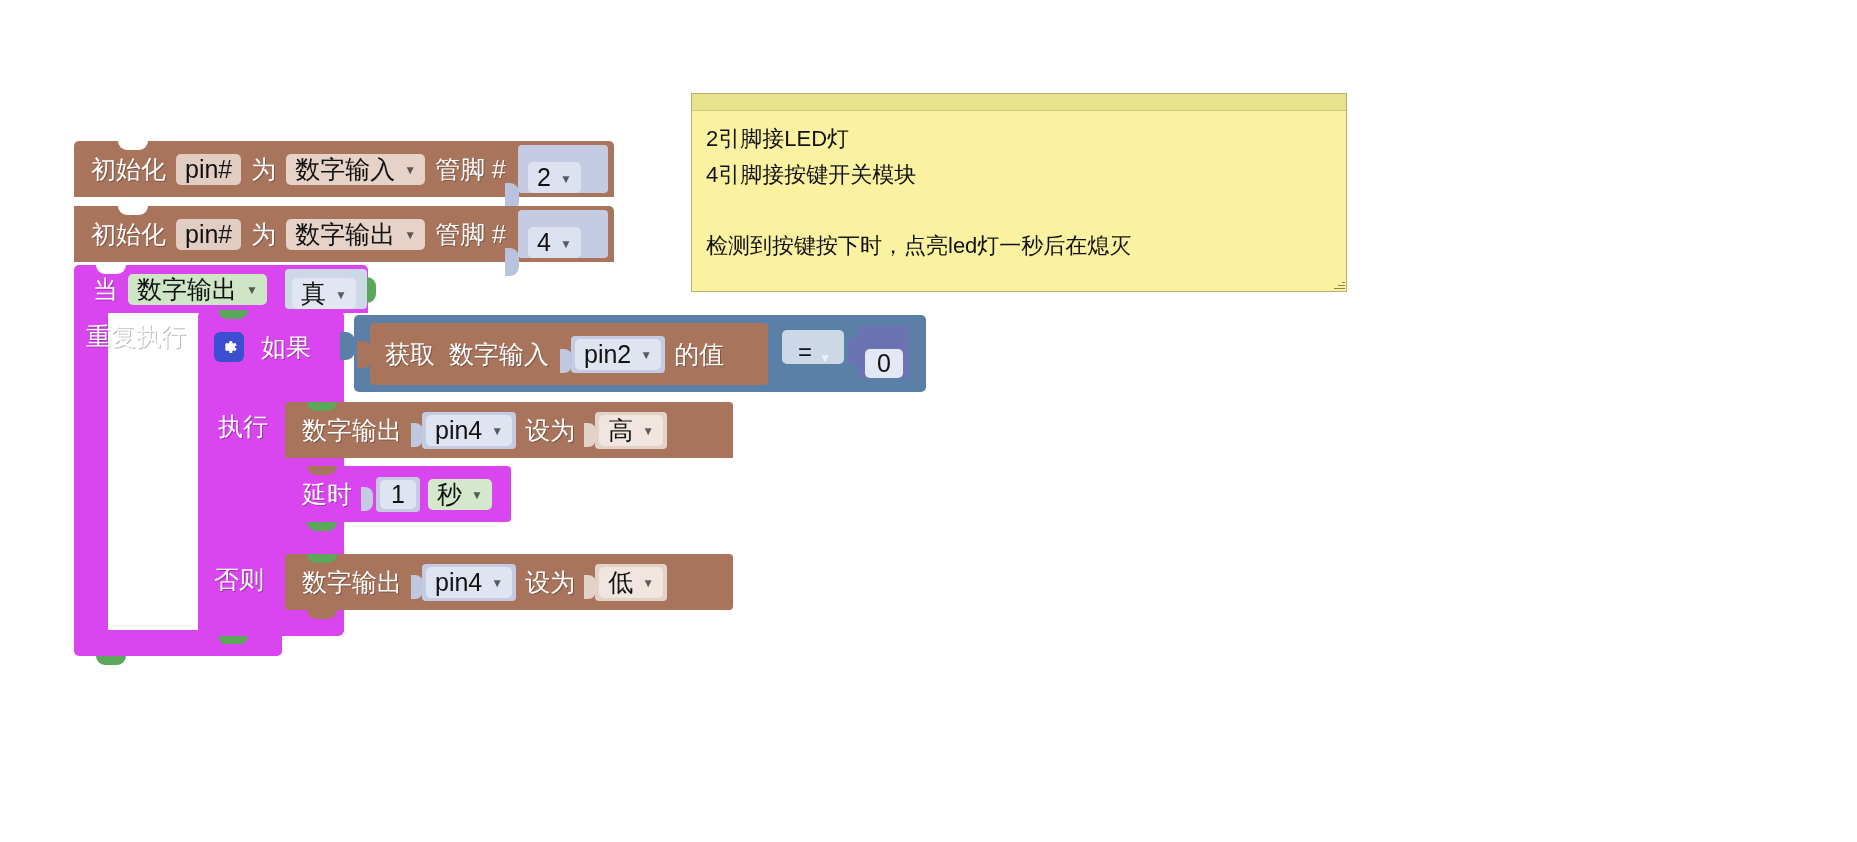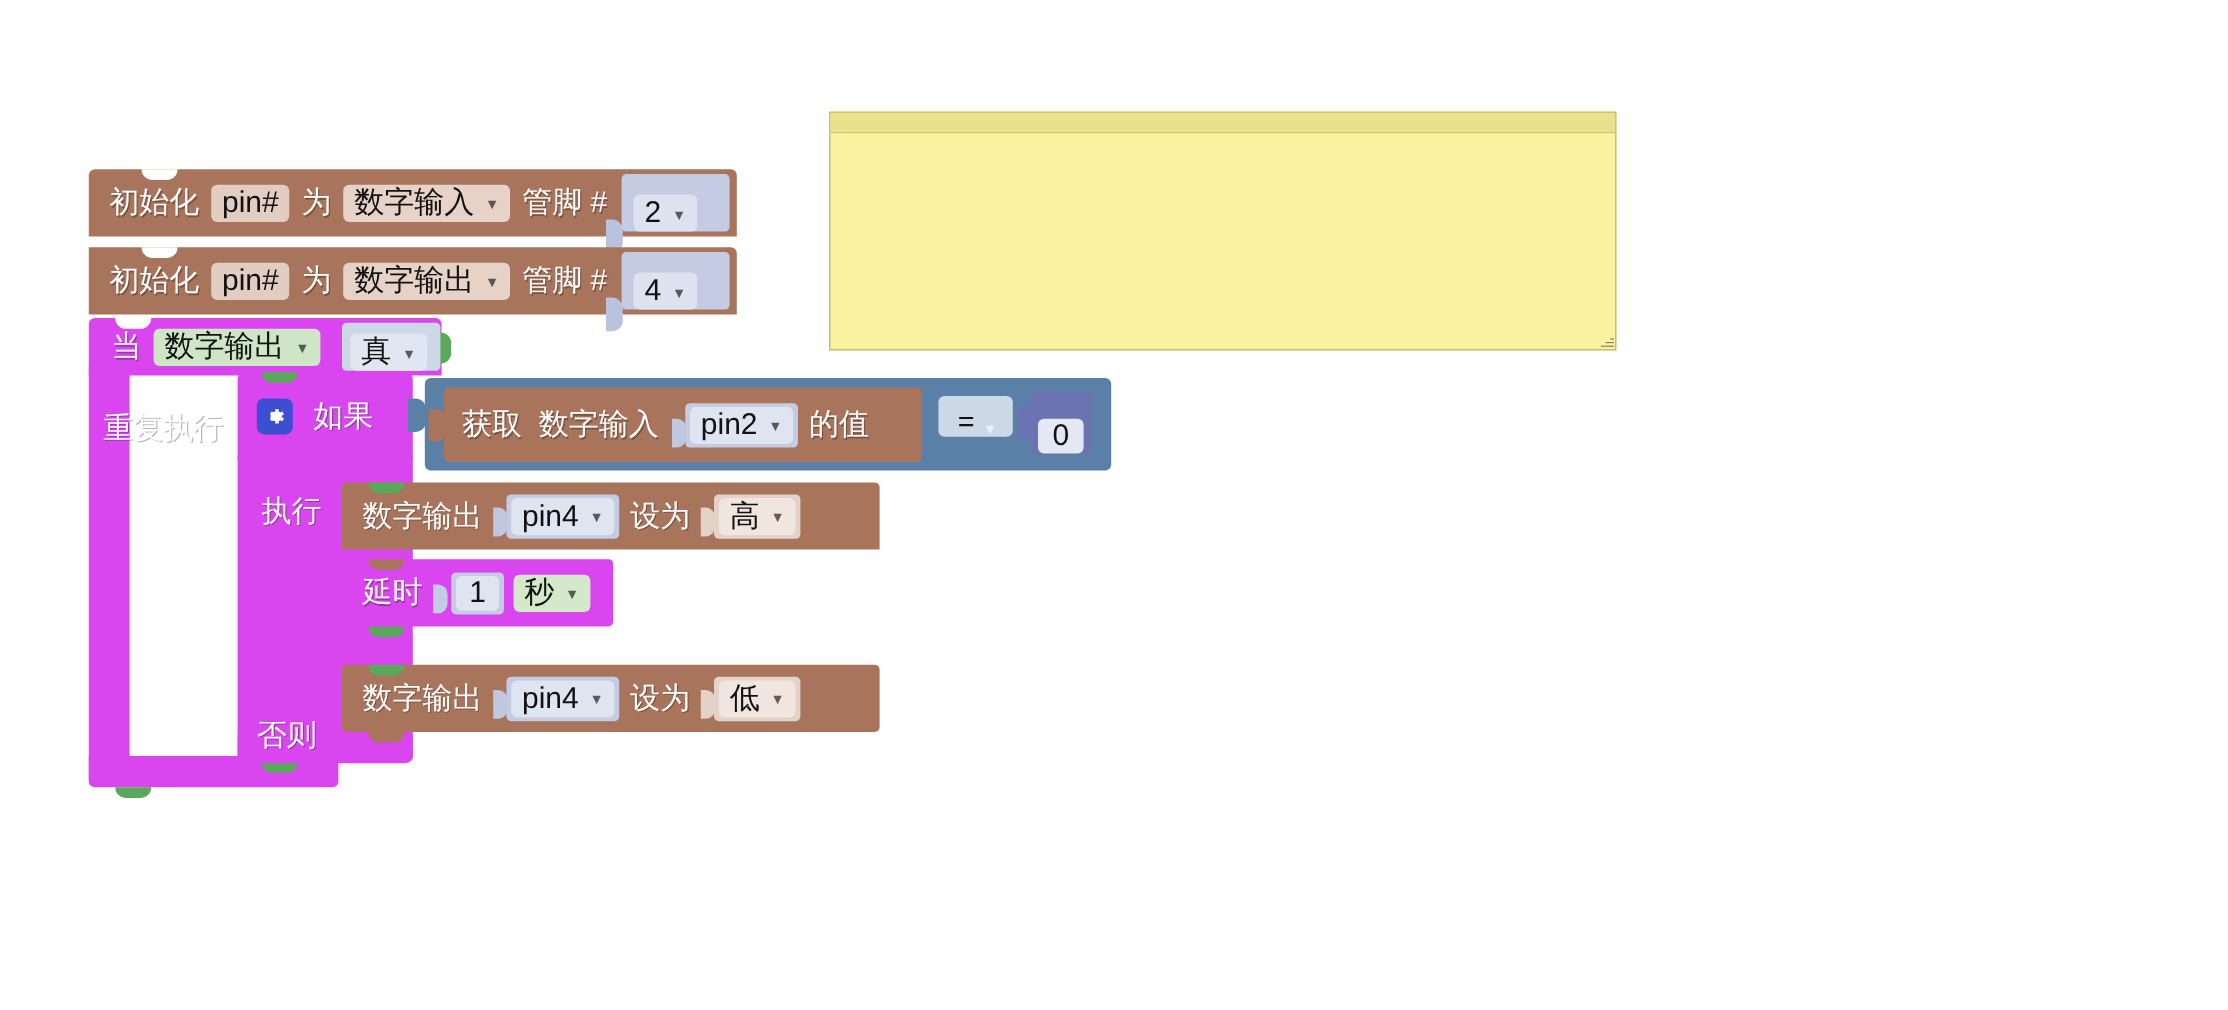--- a/index.html
+++ b/index.html
@@ -159,20 +159,24 @@
   
   .rect { position: absolute; box-sizing: border-box; }
 </style>
 </head>
 <body>
 
 <div id="canvas">
 
   <div id="comment" style="left:691px; top:93px; width:656px; height:199px;">
     <div class="bar"></div>
+    <div class="body">2引脚接LED灯
+4引脚接按键开关模块
+
+检测到按键按下时，点亮led灯一秒后在熄灭</div>
     <div class="resize">
       <i style="width:11px; top:10px;"></i>
       <i style="width:7px;  top:7px;"></i>
       <i style="width:3px;  top:4px;"></i>
     </div>
   </div>
 
   <div class="blk brown" style="left:74px; top:141px; width:540px; height:56px; border-radius:5px 5px 0 0;">
     <div class="hat-notch" style="background:#ffffff;"></div>
     <div class="row" style="padding-left:10px;">
@@ -249,21 +253,21 @@
     <span style="position:absolute;left:0;top:7px;width:14px;height:26px;background:#5ba75c;border-radius:0 9px 9px 0;"></span>
   </div>
   <div class="blk" style="left:278px; top:269px; width:0px; height:0px;"></div>
   <div class="blk" style="left:285px; top:269px; width:82px; height:40px; background:#ccd8e6; border-radius:4px; left:285px;">
     <span class="chip" style="background:#e0e7f2; margin-left:7px;">
       <span class="cap">真</span>
       <span class="arrow">▼</span>
     </span>
   </div>
 
-  <div class="blk" style="left:74px; top:322px; width:200px; height:48px; background:transparent;">
+  <div class="blk" style="left:74px; top:301px; width:200px; height:48px; background:transparent;">
     <span class="lbl" style="padding-left:12px;">重复执行</span>
   </div>
 
   <div class="rect green" style="left:198px; top:310px; width:146px; height:74px; border-radius:6px 6px 0 0;"></div>
   <div class="rect" style="left:218px; top:310px; width:30px; height:9px; background:#5ba75c; border-radius:0 0 9px 9px;"></div>
   <div class="rect green" style="left:198px; top:380px; width:146px; height:252px;"></div>
   <div class="rect green" style="left:198px; top:612px; width:146px; height:24px; border-radius:0 0 6px 6px;"></div>
   <div class="rect" style="left:218px; top:636px; width:30px; height:8px; background:#5ba75c; border-radius:0 0 9px 9px;"></div>
 
   <div class="blk" style="left:198px; top:310px; width:150px; height:74px; background:transparent;">
@@ -363,21 +367,21 @@
           <span class="cap">1</span>
         </span>
       </span>
       <span class="chip chip-greenlt" style="margin-left:6px;">
         <span class="cap">秒</span>
         <span class="arrow">▼</span>
       </span>
     </div>
   </div>
 
-  <div class="blk" style="left:198px; top:548px; width:110px; height:44px; background:transparent;margin-top:34px;">
+  <div class="blk" style="left:198px; top:548px; width:110px; height:44px; background:transparent;">
     <span class="lbl" style="padding-left:16px;">否则</span>
   </div>
 
   <div class="blk brown" style="left:285px; top:554px; width:448px; height:56px; border-radius:4px;">
     <div class="rect" style="left:22px; top:0; width:30px; height:9px; background:#5ba75c; border-radius:0 0 9px 9px;"></div>
     <div class="rect" style="left:22px; bottom:-9px; width:30px; height:9px; background:#a9745c; border-radius:0 0 9px 9px;"></div>
     <div class="row" style="padding-left:10px;">
       <span class="lbl">数字输出</span>
       <span class="tab" style="margin-left:2px;">
         <span style="position:absolute;left:0;top:6px;width:12px;height:24px;background:#bfc8de;border-radius:0 8px 8px 0;"></span>

